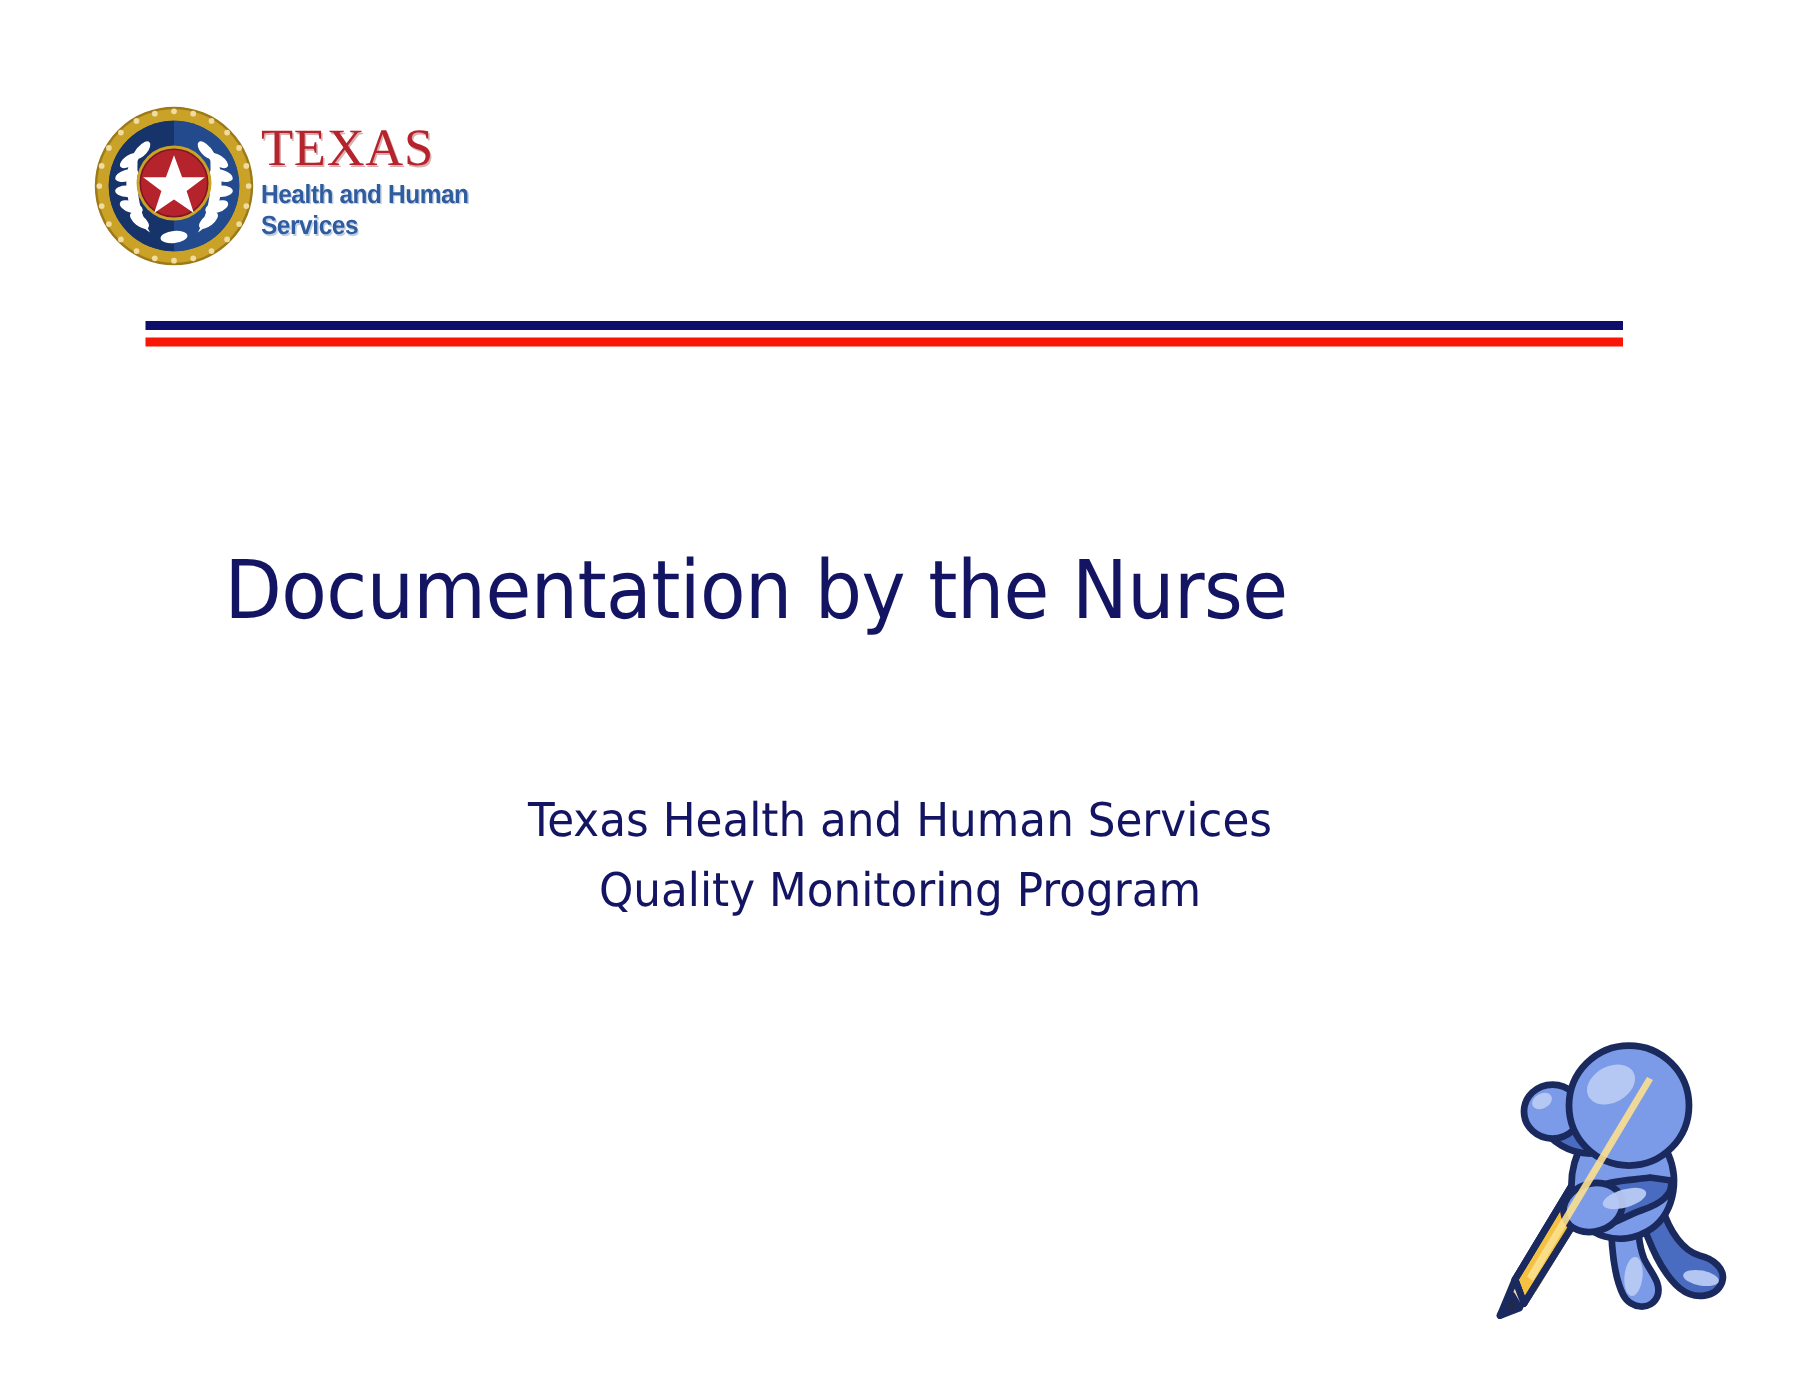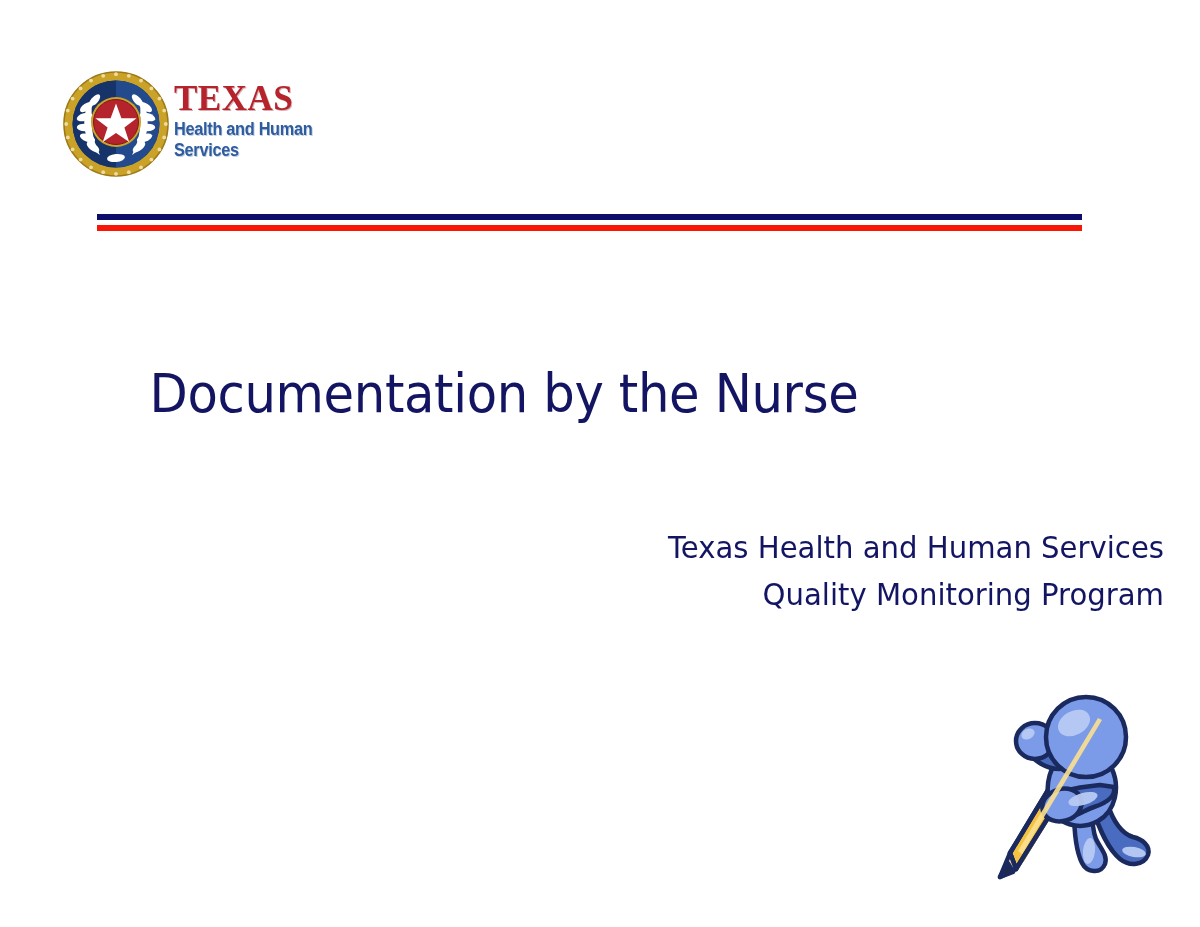--- a/index.html
+++ b/index.html
@@ -34,21 +34,21 @@
     height: 108px;
   }
   .logo-wordmark {
     position: absolute;
     left: 112px;
     top: 14px;
     width: 190px;
   }
   .logo-texas {
     font-family: "Liberation Serif", serif;
-    font-weight: bold;
+    font-weight: normal;
     font-size: 35px;
     line-height: 34px;
     letter-spacing: 0.5px;
     color: #b5232c;
     text-shadow: 1px 1px 0 rgba(140,30,36,0.35);
   }
   .logo-sub {
     font-family: "Liberation Sans", sans-serif;
     font-weight: bold;
     font-size: 17.5px;
@@ -98,21 +98,21 @@
     font-weight: normal;
     color: #131563;
     letter-spacing: -0.4px;
     transform: scaleX(0.92);
   }
   .subtitle-block {
     position: absolute;
     left: 0;
     top: 524px;
     width: 1200px;
-    text-align: right;
+    text-align: center;
   }
   .subtitle-line {
     font-family: "DejaVu Sans", sans-serif;
     font-size: 31px;
     font-weight: normal;
     color: #131563;
     line-height: 47px;
     transform: scaleX(0.94);
   }
 

